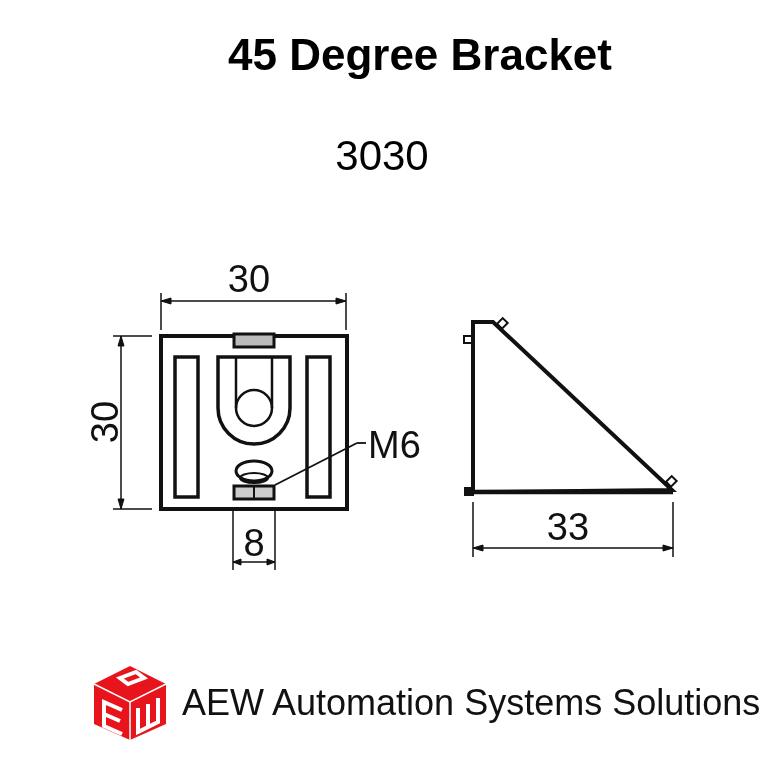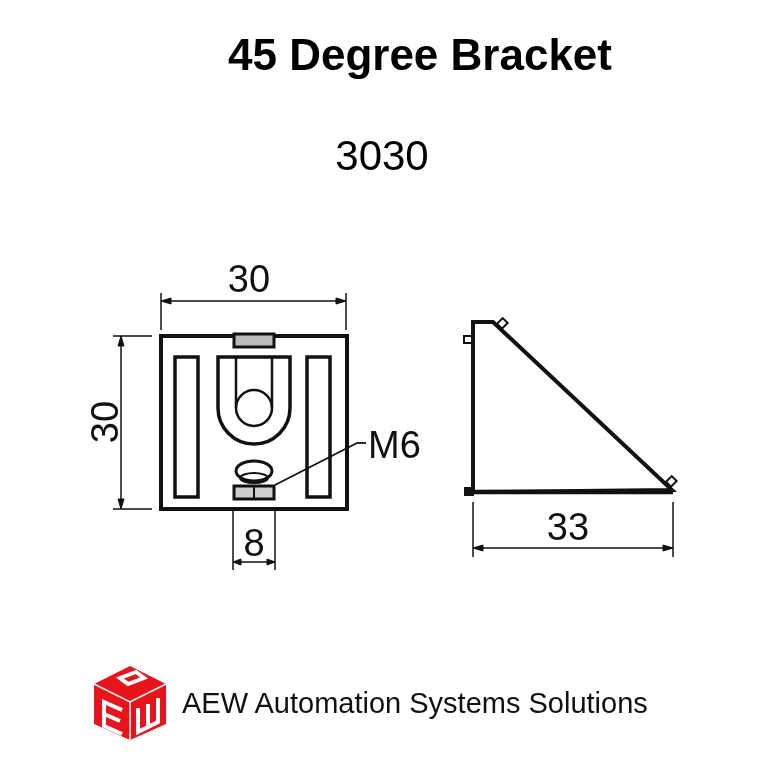--- a/index.html
+++ b/index.html
@@ -2,21 +2,21 @@
 <html><head>
 <meta charset="utf-8">
 <style>
   html, body { margin: 0; padding: 0; background: #ffffff; }
   body { width: 764px; height: 764px; position: relative; overflow: hidden; font-family: "Liberation Sans", sans-serif; color: #000; }
   .title { position: absolute; left: 0; width: 764px; top: 30px; text-align: center; font-size: 44px; font-weight: bold; padding-left: 38px; }
   .subtitle { position: absolute; left: 0; width: 764px; top: 132px; text-align: center; font-size: 42px; }
   svg.drawing { position: absolute; left: 0; top: 0; }
   .dim-text { font-family: "Liberation Sans", sans-serif; font-size: 38px; fill: #111; }
   .footer { position: absolute; left: 92px; top: 664px; height: 78px; display: flex; align-items: center; }
-  .footer-text { font-size: 29px; margin-left: 14px; color: #111; }
+  .footer-text { font-size: 36px; margin-left: 14px; color: #111; }
 </style>
 </head>
 <body>
 
 <div class="title">45 Degree Bracket</div>
 <div class="subtitle">3030</div>
 
 <svg class="drawing" width="764" height="764" viewBox="0 0 764 764">
 
   <g stroke="#111" fill="none">

